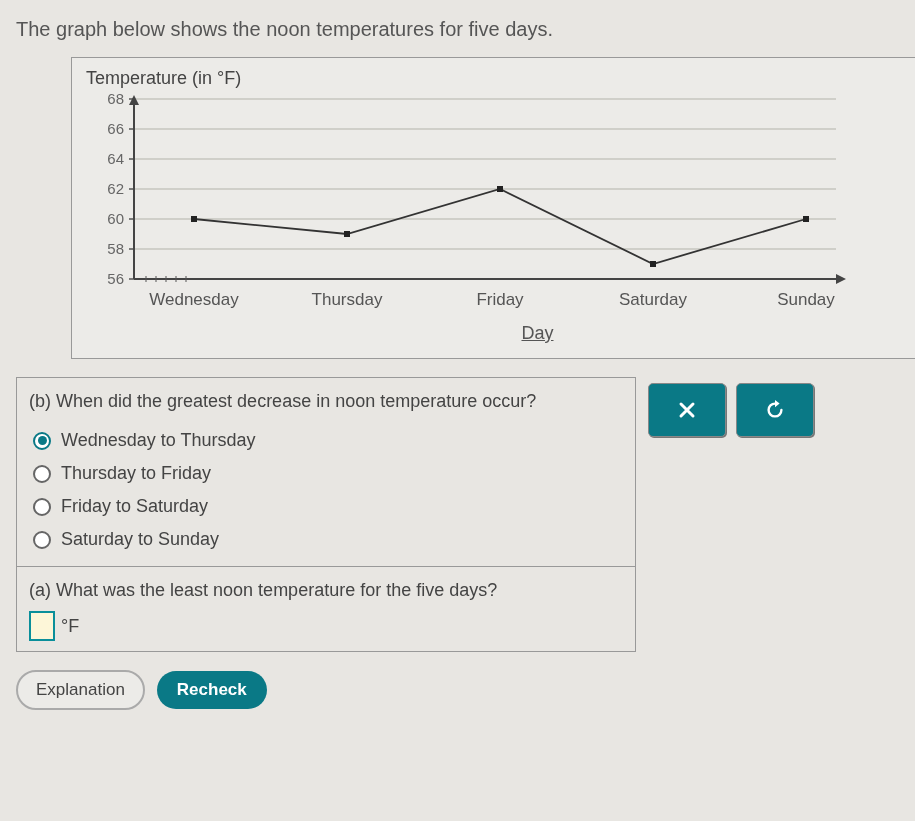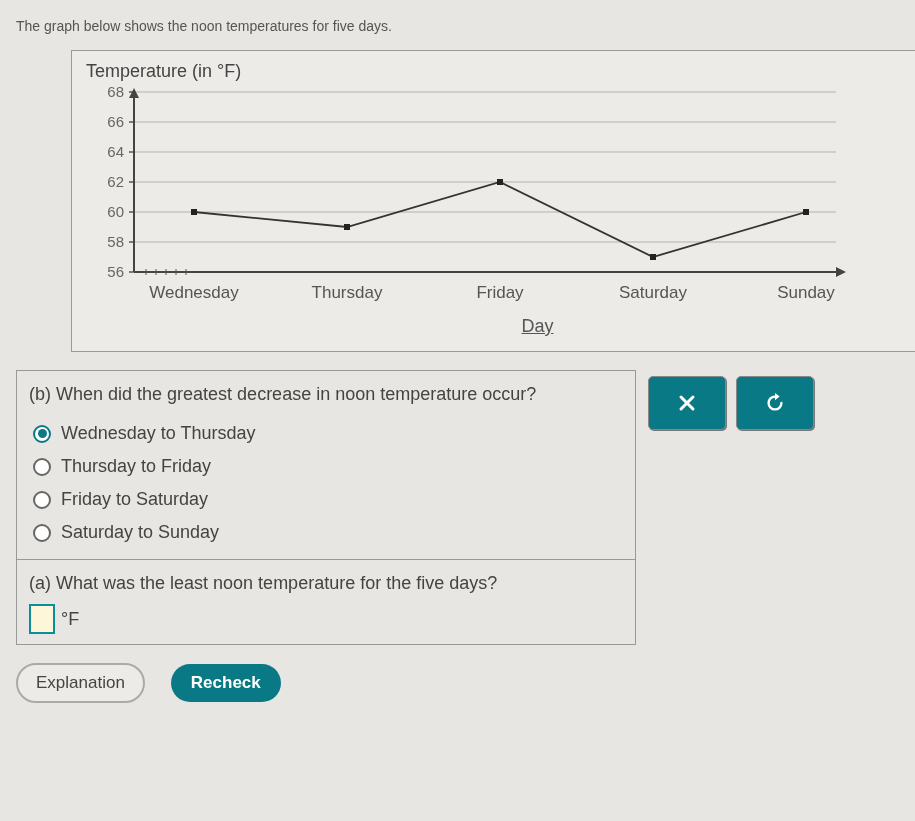--- a/index.html
+++ b/index.html
@@ -5,21 +5,21 @@
     * { box-sizing: border-box; margin: 0; padding: 0; }
     body {
       font-family: Arial, Helvetica, sans-serif;
       background: #e8e6e2;
       width: 915px;
       height: 821px;
       padding: 18px 16px;
       color: #3a3a3a;
     }
     .intro {
-      font-size: 14px;
+      font-size: 20px;
       color: #555;
       margin-bottom: 16px;
     }
     .chart-panel {
       border: 1px solid #999;
       background: #ecebe8;
       margin-left: 55px;
       padding: 10px 12px 14px 14px;
       width: 881px;
     }
@@ -112,21 +112,21 @@
       display: flex;
       align-items: center;
       justify-content: center;
       cursor: pointer;
       box-shadow: 1px 1px 0 #777;
     }
     .btn svg { display: block; }
     .bottom-row {
       display: flex;
       align-items: center;
-      gap: 26px;
+      gap: 12px;
       margin-top: 18px;
     }
     .explain-btn {
       border: 2px solid #aaa;
       background: #ecebe8;
       color: #444;
       font-size: 17px;
       padding: 8px 18px;
       border-radius: 22px;
       cursor: pointer;

